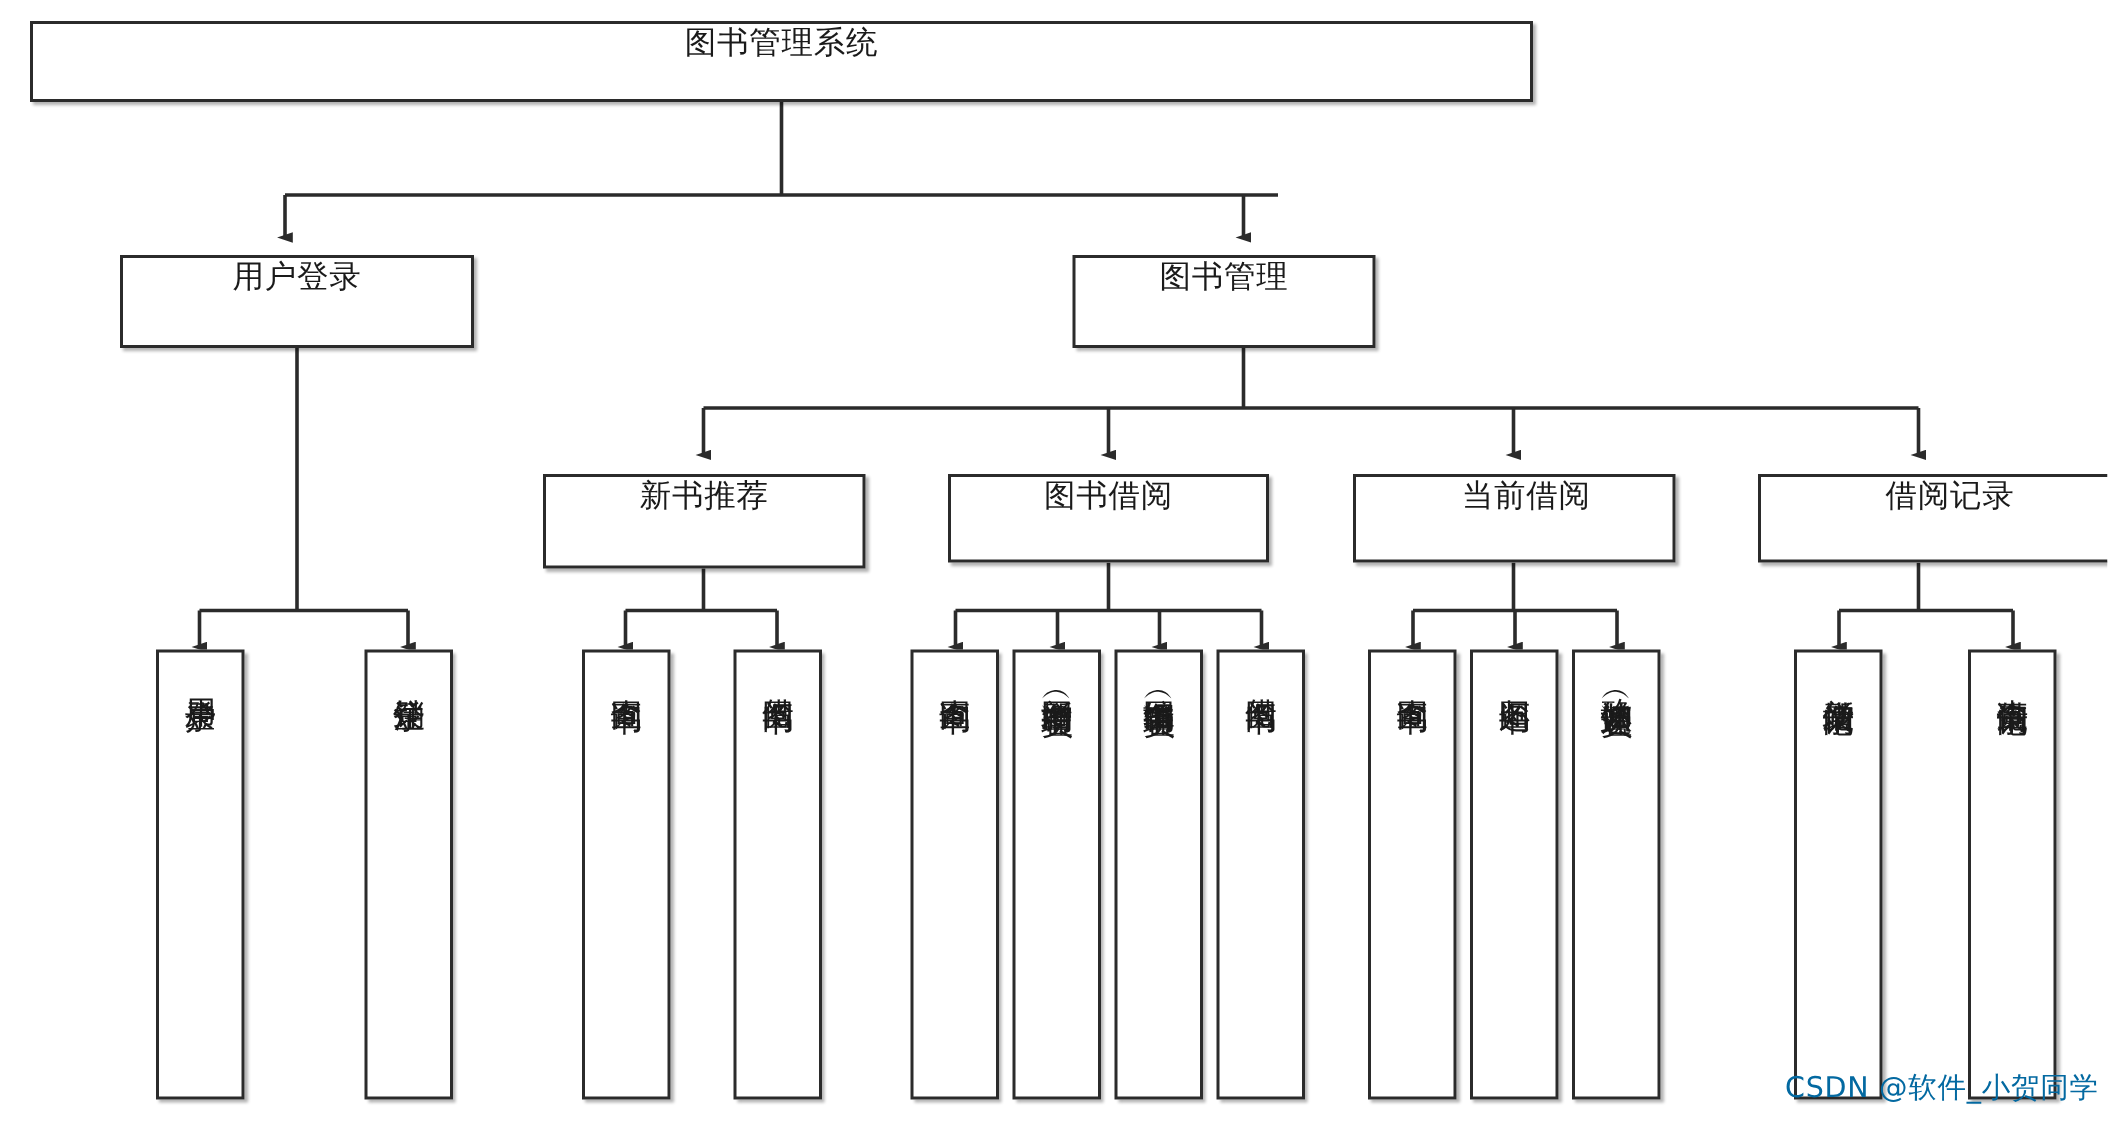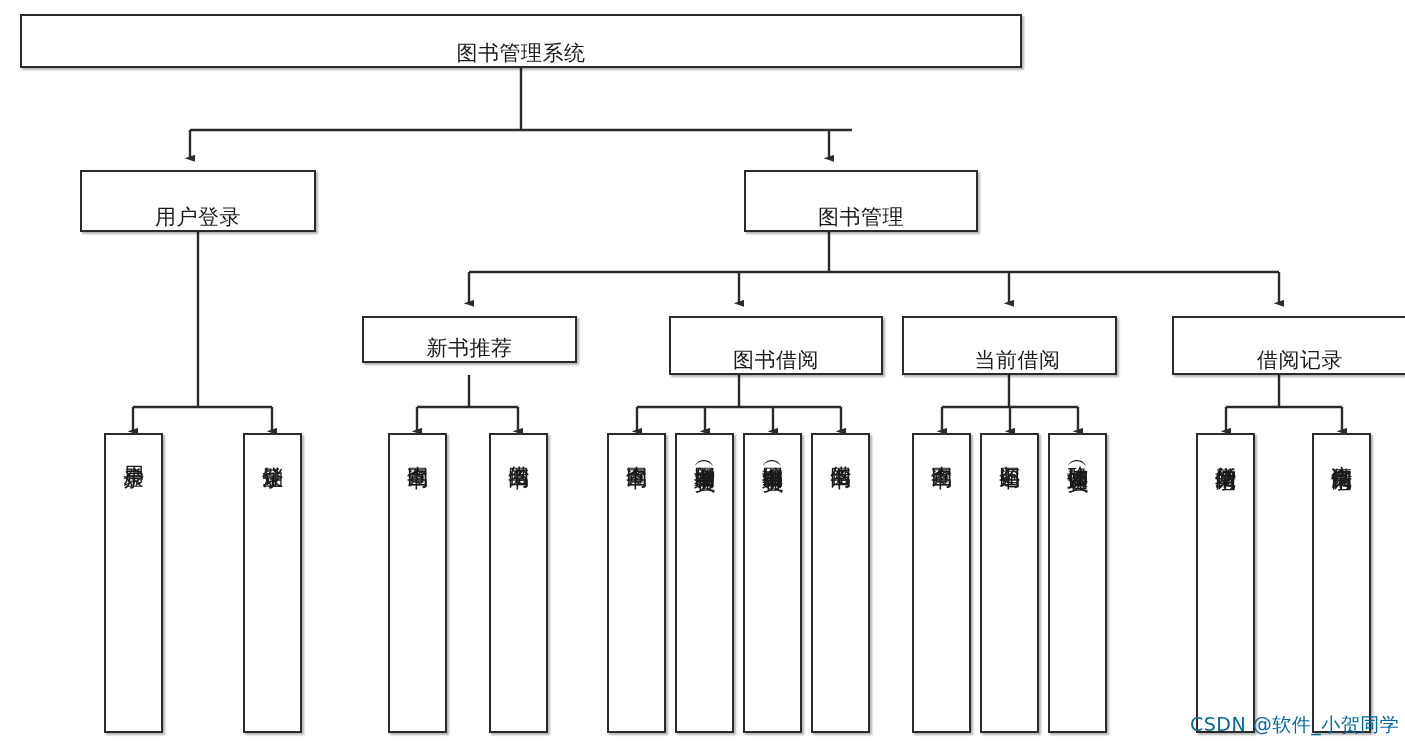--- a/index.html
+++ b/index.html
@@ -25,21 +25,21 @@
     height: 747px;
     pointer-events: none;
   }
   .node {
     position: absolute;
     box-sizing: border-box;
     background: #ffffff;
     border: 2px solid #2b2b2b;
     box-shadow: 2px 2px 2px rgba(0,0,0,0.30);
     display: flex;
-    align-items: flex-end;
+    align-items: flex-start;
     justify-content: center;
     color: #1a1a1a;
     text-align: center;
     z-index: 2;
   }
   .node.h-node {
     font-size: 21px;
     line-height: 1.2;
     letter-spacing: 0.5px;
   }
@@ -124,28 +124,28 @@
     </g>
   </svg>
 
   <div class="node h-node" style="left:20px; top:14px; width:1002px; height:54px;">
     <span>图书管理系统</span>
   </div>
 
   <div class="node h-node" style="left:80px; top:170px; width:236px; height:62px;">
     <span>用户登录</span>
   </div>
-  <div class="node h-node" style="left:744px; top:170px; width:234px; height:62px;">
+  <div class="node h-node" style="left:715px; top:170px; width:202px; height:62px;">
     <span>图书管理</span>
   </div>
 
-  <div class="node h-node" style="left:362px; top:316px; width:215px; height:47px;">
+  <div class="node h-node" style="left:362px; top:316px; width:215px; height:63px;">
     <span>新书推荐</span>
   </div>
-  <div class="node h-node" style="left:669px; top:316px; width:214px; height:59px;">
+  <div class="node h-node" style="left:632px; top:316px; width:214px; height:59px;">
     <span>图书借阅</span>
   </div>
   <div class="node h-node" style="left:902px; top:316px; width:215px; height:59px;padding-left:16px;">
     <span>当前借阅</span>
   </div>
   <div class="node h-node" style="left:1172px; top:316px; width:256px; height:59px;">
     <span>借阅记录</span>
   </div>
 
   <div class="node v-node" style="left:104px; top:433px; width:59px; height:300px;">

